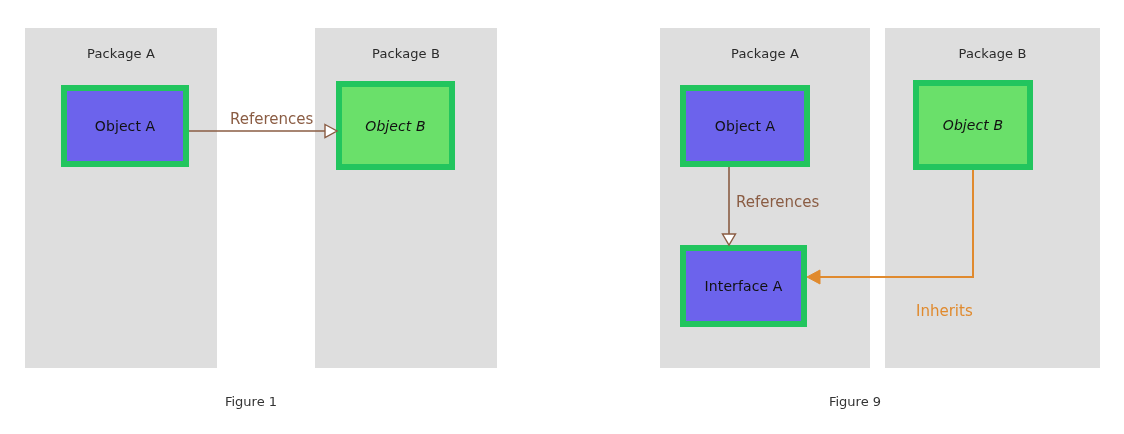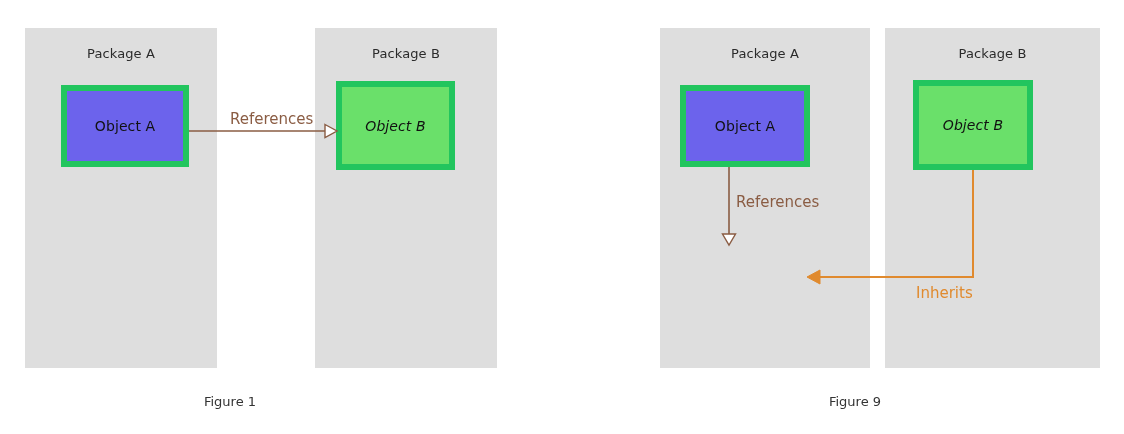--- a/index.html
+++ b/index.html
@@ -96,42 +96,45 @@
   <div class="node node-blue" style="left:61px; top:85px; width:128px; height:82px;">
     <span>Object A</span>
   </div>
 
   <div class="node node-green" style="left:336px; top:81px; width:119px; height:89px;">
     <span>Object B</span>
   </div>
 
   <div class="edge-label label-brown" style="left:230px; top:113px;">References</div>
 
-  <div class="caption" style="left:170px; top:394px; width:120px;">Figure 1</div>
+  <div class="caption" style="left:191px; top:394px; width:120px;">Figure 1</div>
 
   <div class="package" style="left:660px; top:28px; width:210px; height:340px;">
     <div class="package-title">Package A</div>
   </div>
 
   <div class="package" style="left:885px; top:28px; width:215px; height:340px;">
     <div class="package-title">Package B</div>
   </div>
 
   <div class="node node-blue" style="left:680px; top:85px; width:130px; height:82px;">
     <span>Object A</span>
   </div>
 
+  <div class="node node-blue" style="left:680px; top:245px; width:127px; height:82px;">
+    <span>Interface A</span>
+  </div>
 
   <div class="node node-green" style="left:913px; top:80px; width:120px; height:90px;">
     <span>Object B</span>
   </div>
 
   <div class="edge-label label-brown" style="left:736px; top:196px;">References</div>
 
-  <div class="edge-label label-orange" style="left:916px; top:287px;">Inherits</div>
+  <div class="edge-label label-orange" style="left:916px; top:305px;">Inherits</div>
 
   <div class="caption" style="left:795px; top:394px; width:120px;">Figure 9</div>
 
   <svg class="edges" viewBox="0 0 1124 434" xmlns="http://www.w3.org/2000/svg">
 
      Object B (hollow triangle) --&gt;
     <g>
       <line x1="189" y1="131" x2="325" y2="131" stroke="#8a5c43" stroke-width="1.6"></line>
       <polygon points="325,124.5 337,131 325,137.5" fill="#ffffff" stroke="#8a5c43" stroke-width="1.4"></polygon>
     </g>

